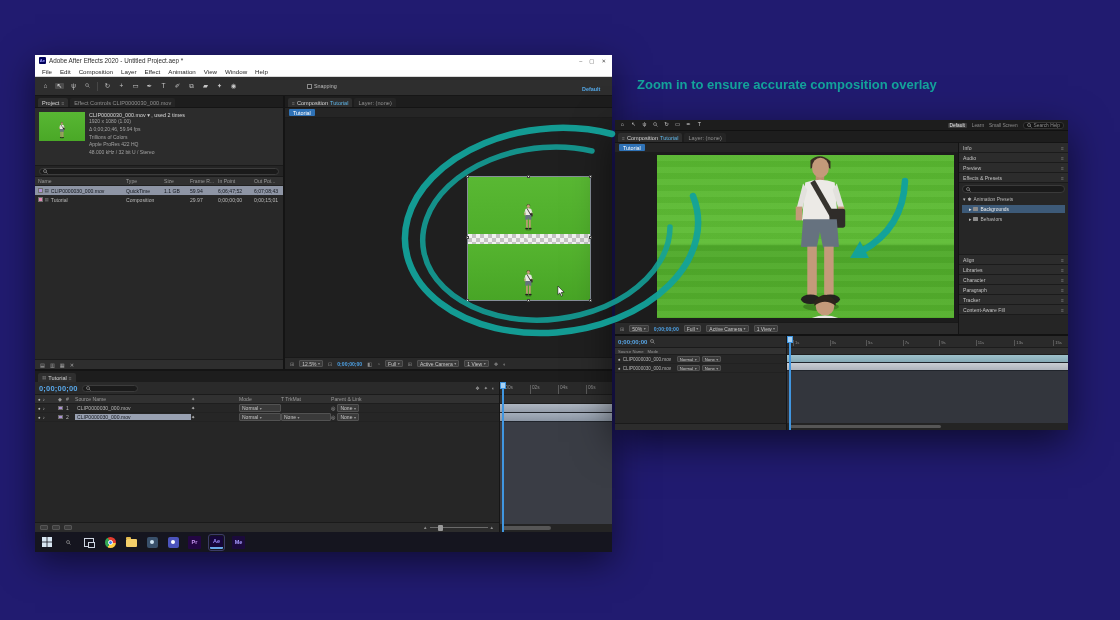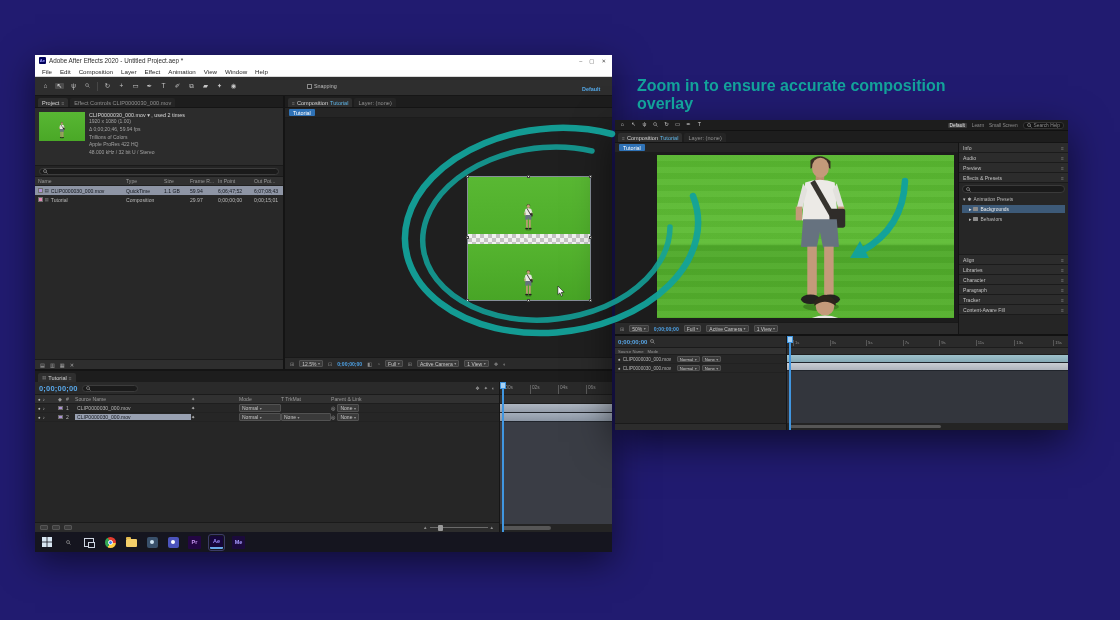--- a/index.html
+++ b/index.html
@@ -174,21 +174,21 @@
   .z-ruler{flex:0 0 12px;background:#2a2a2a;border-bottom:1px solid #1c1c1c;display:flex;justify-content:space-between;align-items:flex-end;padding:1px 6px;font-size:4.2px;color:#8d8d8d}
   .z-ruler span{border-left:1px solid #565656;padding-left:1px;line-height:1.4}
   .z-strip{flex:0 0 7px;background:#303030;border-bottom:1px solid #1e1e1e}
   .z-bar{flex:0 0 8px;border-bottom:1px solid #20242b;background:linear-gradient(180deg,#9fc2cc,#86aab6)}
   .z-bar.b2{background:linear-gradient(180deg,#c9cdd3,#aeb3bb)}
   .z-fill{flex:1;background:#33363d}
   .z-scroll{flex:0 0 7px;background:#242424;display:flex;align-items:center;padding:0 2px}
   .z-scroll .thumb2{width:55%;height:3.5px;background:#565656;border-radius:2px}
 
   
-  #callout-heading{position:absolute;left:637px;top:77px;width:360px;font-size:16px;font-weight:bold;color:#13a29a;z-index:60}
+  #callout-heading{position:absolute;left:637px;top:77px;width:360px;font-size:13px;font-weight:bold;color:#13a29a;z-index:60}
   #annot{position:absolute;left:0;top:0;z-index:55;pointer-events:none}
 </style>
 </head>
 <body>
 
 <svg width="0" height="0" style="position:absolute" aria-hidden="true">
   <defs>
     <symbol id="person" viewBox="0 0 70 150">
       <ellipse cx="35" cy="144" rx="17" ry="4" fill="rgba(0,0,0,.22)"></ellipse>
       <rect x="30" y="18" width="8" height="8" fill="#b98e6e"></rect>

